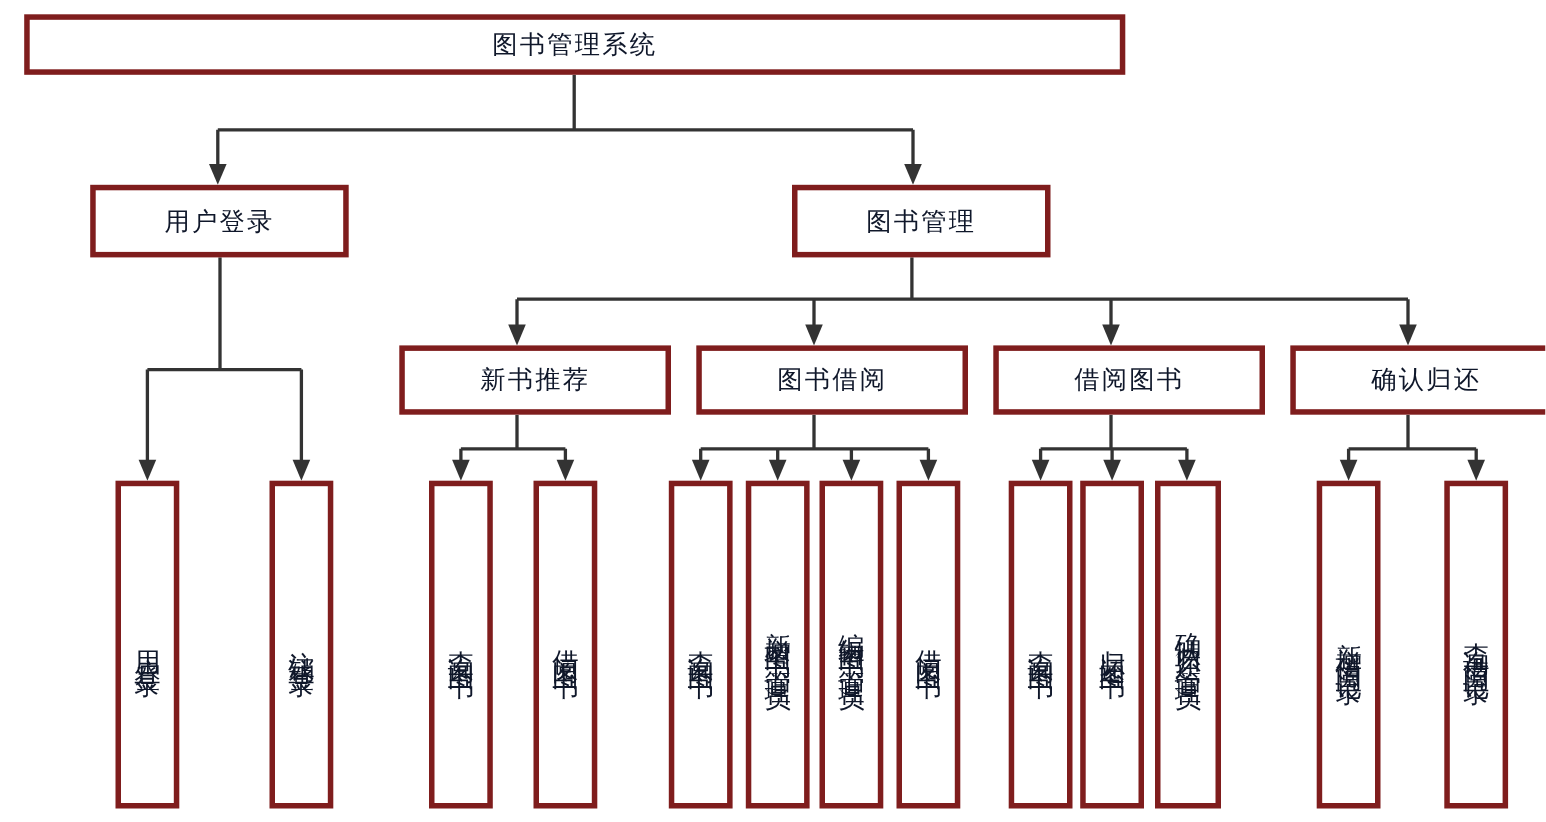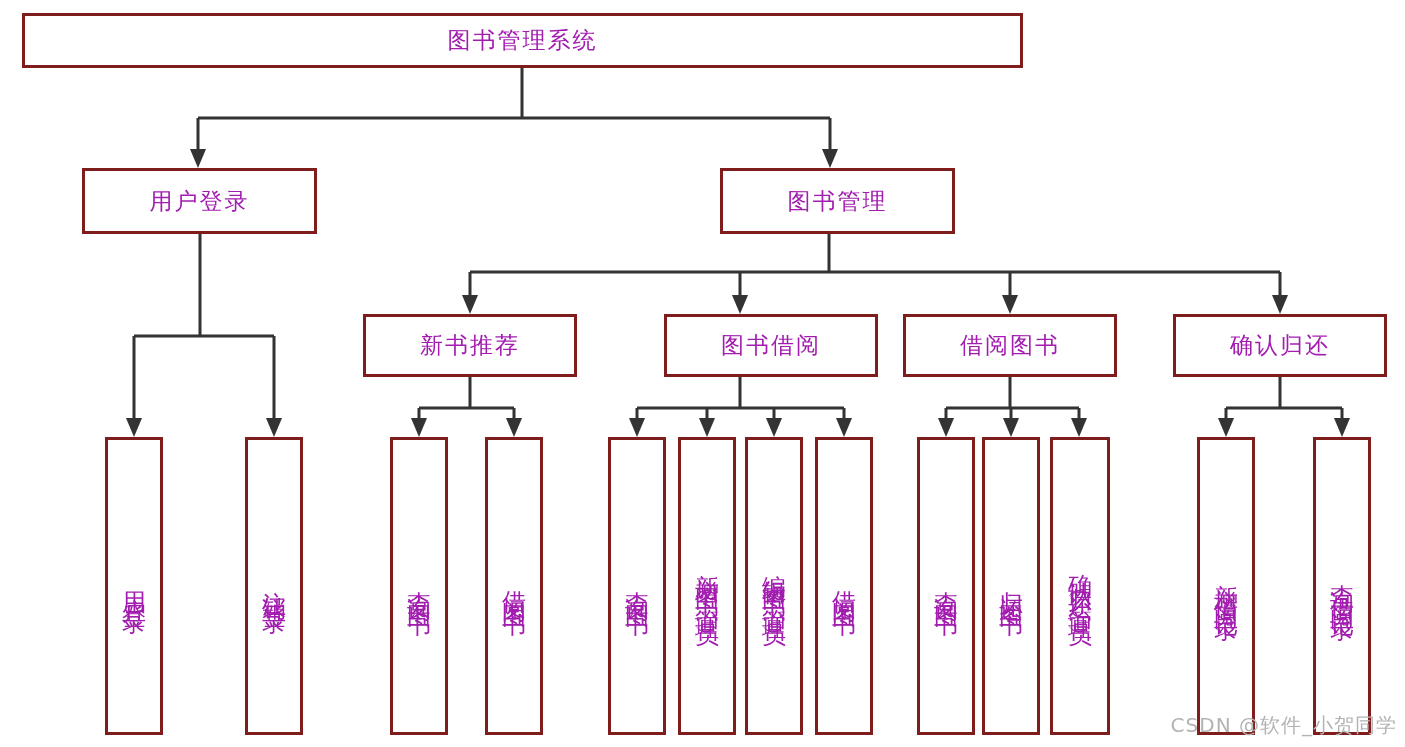--- a/index.html
+++ b/index.html
@@ -20,41 +20,41 @@
     position: absolute;
     left: 0;
     top: 0;
     width: 1405px;
     height: 747px;
     pointer-events: none;
   }
   .node {
     position: absolute;
     box-sizing: border-box;
-    border: 3px solid #7f1d1d;
+    border: 5px solid #7f1d1d;
     background: #ffffff;
     display: flex;
     align-items: center;
     justify-content: center;
     text-align: center;
     font-size: 23px;
     letter-spacing: 2px;
-    color: #a21caf;
+    color: #0f172a;
   }
   .node.root {
     left: 22px; top: 13px;
     width: 1001px; height: 55px;
   }
   .node.lvl2 {
     top: 168px;
     width: 235px; height: 66px;
   }
   .node.lvl3 {
     top: 314px;
-    width: 214px; height: 63px;
+    width: 247px; height: 63px;
   }
   .node.leaf {
     top: 437px;
     width: 58px; height: 298px;
     letter-spacing: 0;
   }
   .vtext {
     writing-mode: vertical-rl;
     text-orientation: mixed;
     font-size: 24px;
@@ -107,21 +107,21 @@
       <polygon points="1334,418 1350,418 1342,437"></polygon>
     </g>
   </svg>
 
   <div class="node root">图书管理系统</div>
 
   <div class="node lvl2" style="left:82px">用户登录</div>
   <div class="node lvl2" style="left:720px">图书管理</div>
 
   <div class="node lvl3" style="left:363px">新书推荐</div>
-  <div class="node lvl3" style="left:664px">图书借阅</div>
+  <div class="node lvl3" style="left:633px">图书借阅</div>
   <div class="node lvl3" style="left:903px">借阅图书</div>
   <div class="node lvl3" style="left:1173px">确认归还</div>
 
   <div class="node leaf" style="left:105px">
     <span class="vtext">用户登录</span>
   </div>
   <div class="node leaf" style="left:245px">
     <span class="vtext">注销登录</span>
   </div>
 
@@ -155,15 +155,14 @@
     <span class="vtext">确认归还（管理员）</span>
   </div>
 
   <div class="node leaf" style="left:1197px">
     <span class="vtext">新增借阅记录</span>
   </div>
   <div class="node leaf" style="left:1313px">
     <span class="vtext">查询借阅记录</span>
   </div>
 
-  <div class="watermark">CSDN @软件_小贺同学</div>
 
 </div>
 
 </body></html>

